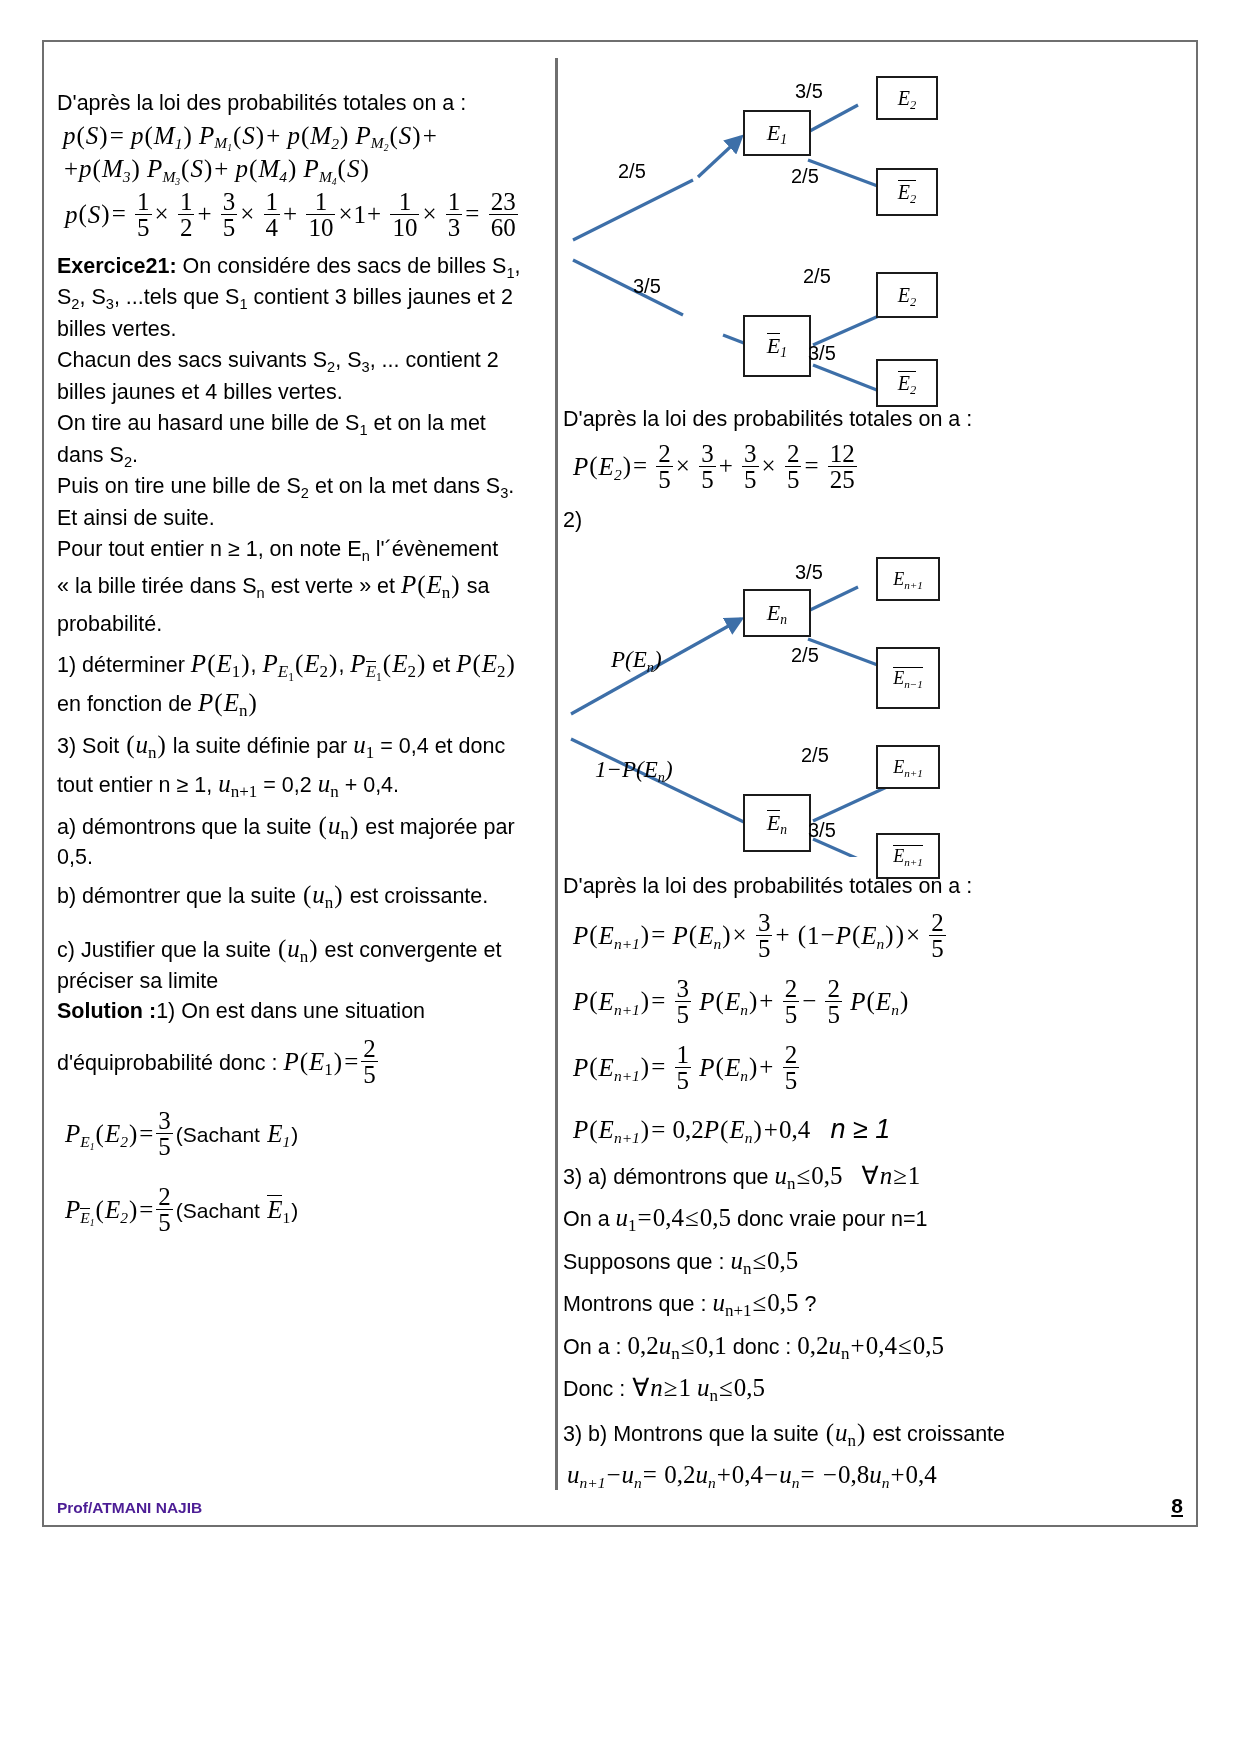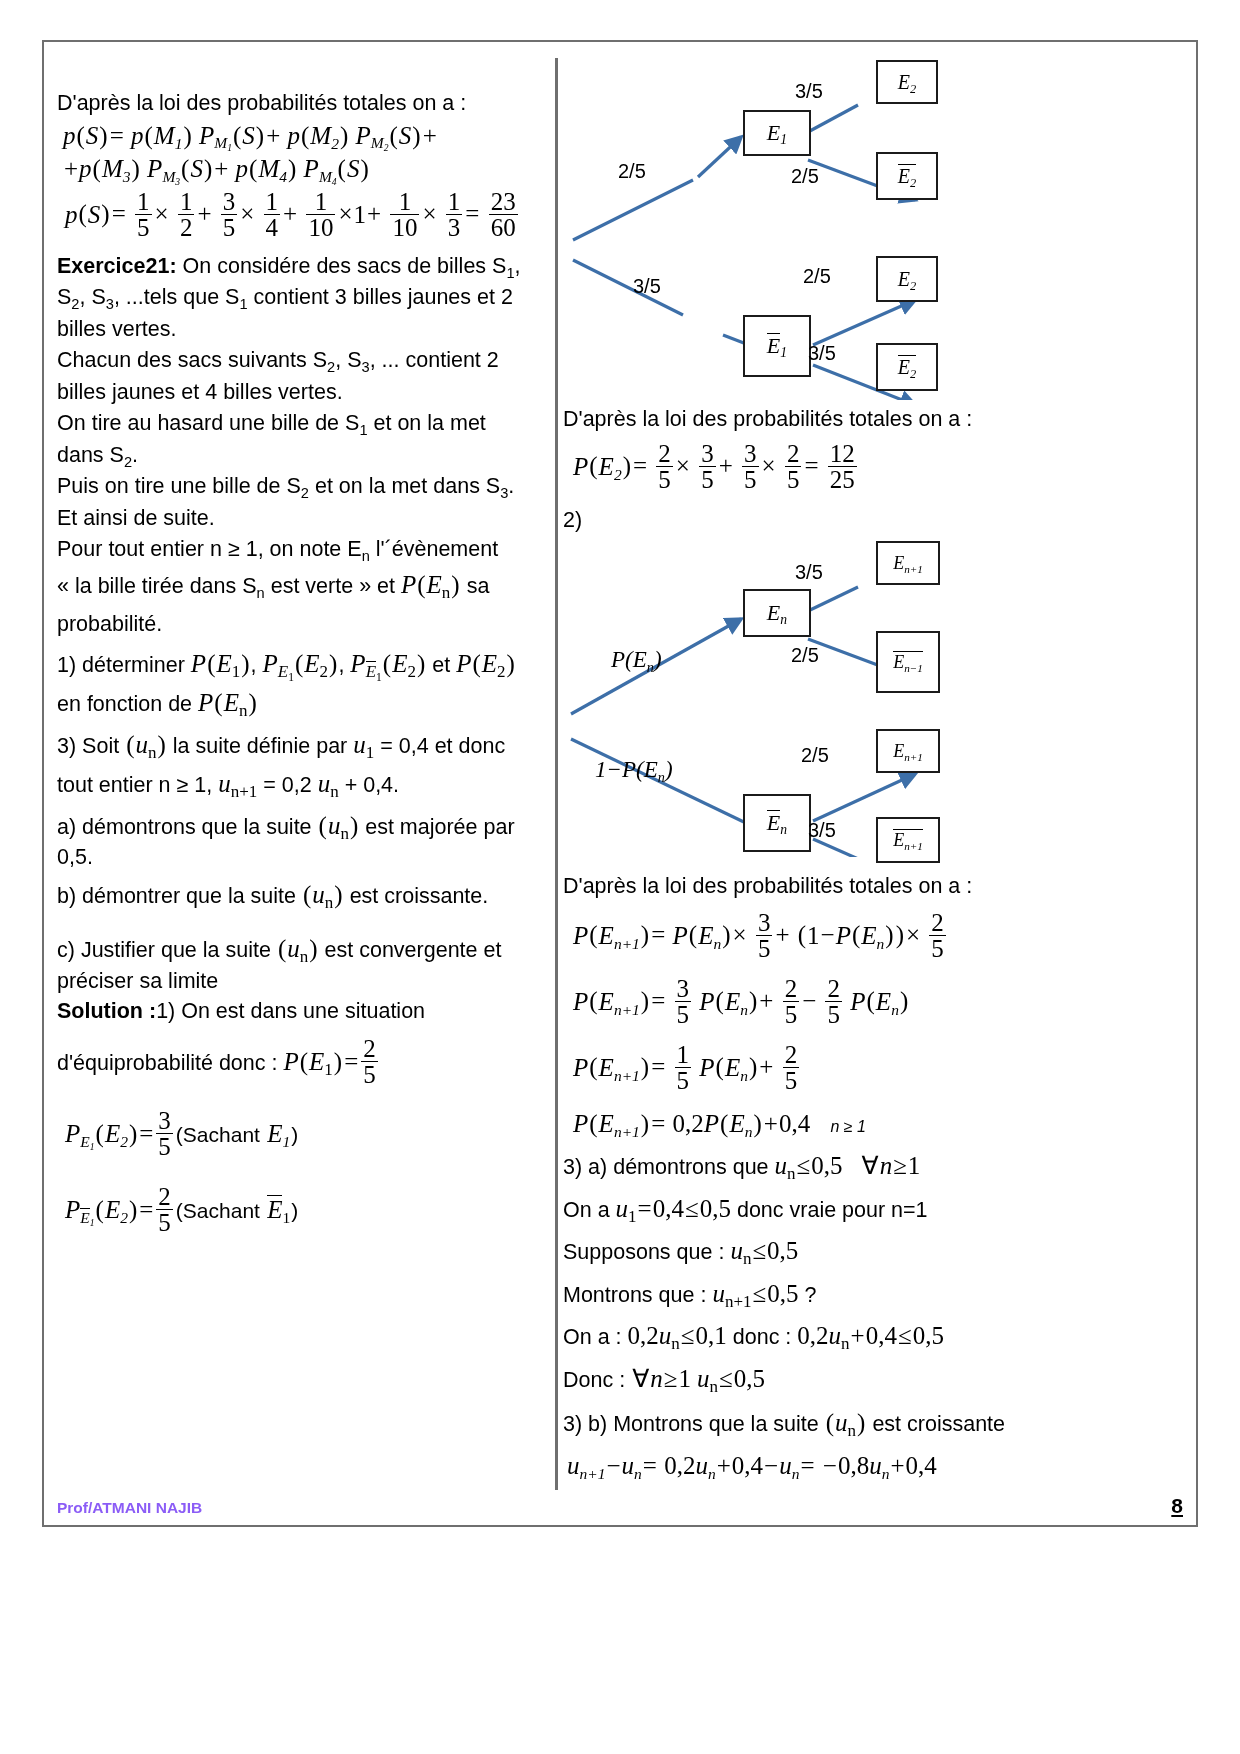--- a/index.html
+++ b/index.html
@@ -106,21 +106,21 @@
     border: 2px solid #1b1b1b;
     background: #fff;
     display: flex;
     align-items: center;
     justify-content: center;
     font-family: "Liberation Serif", serif;
     font-style: italic;
     font-size: 22px;
     box-sizing: border-box;
   }
-  .node.small { font-size: 20px; }
+  .node.small { font-size: 20px; margin-top: 16px; }
   .wlabel {
     position: absolute;
     font-family: "Liberation Sans", sans-serif;
     font-size: 20px;
     color: #000;
     white-space: nowrap;
   }
   .wlabel.mathlab {
     font-family: "Liberation Serif", serif;
     font-style: italic;
@@ -133,21 +133,21 @@
     top: 1494px;
     width: 1126px;
     display: flex;
     justify-content: space-between;
     align-items: baseline;
   }
   .footer-left {
     font-family: "Liberation Sans", sans-serif;
     font-size: 15.5px;
     font-weight: bold;
-    color: #8b5cf6;
+    color: #4c1d95;
     text-align: center;
   }
   .footer-right {
     font-family: "Liberation Sans", sans-serif;
     font-size: 21px;
     font-weight: bold;
     color: #000;
     text-decoration: underline;
   }
 </style>
@@ -415,21 +415,21 @@
     <div class="math" style="margin:14px 0 0 10px">
       <span class="mi">P</span><span class="mo">(</span><span class="mi">E</span><sub>n+1</sub><span class="mo">)</span><span class="mo">=</span>
       <span class="frac"><span class="num">1</span><span class="den">5</span></span>
       <span class="mi">P</span><span class="mo">(</span><span class="mi">E</span><sub>n</sub><span class="mo">)</span><span class="mo">+</span>
       <span class="frac"><span class="num">2</span><span class="den">5</span></span>
     </div>
 
     <div class="math" style="margin:14px 0 0 10px">
       <span class="mi">P</span><span class="mo">(</span><span class="mi">E</span><sub>n+1</sub><span class="mo">)</span><span class="mo">=</span>
       <span class="mn">0,2</span><span class="mi">P</span><span class="mo">(</span><span class="mi">E</span><sub>n</sub><span class="mo">)</span><span class="mo">+</span><span class="mn">0,4</span>
-      <span class="txt" style="font-size:16px; margin-left:14px">n ≥ 1</span>
+      <span class="txt" style="font-size:27px; margin-left:14px">n ≥ 1</span>
     </div>
 
     <div class="txt" style="margin-top:14px">
       <span>3) a) démontrons que</span>
       <span class="math"><span class="mi">u</span><sub>n</sub><span class="mo">≤</span><span class="mn">0,5</span></span>
       <span class="math up" style="margin-left:12px"><span class="mo">∀</span><span class="mi">n</span><span class="mo">≥</span><span class="mn">1</span></span>
     </div>
 
     <div class="txt" style="margin-top:12px">
       <span>On a</span>

